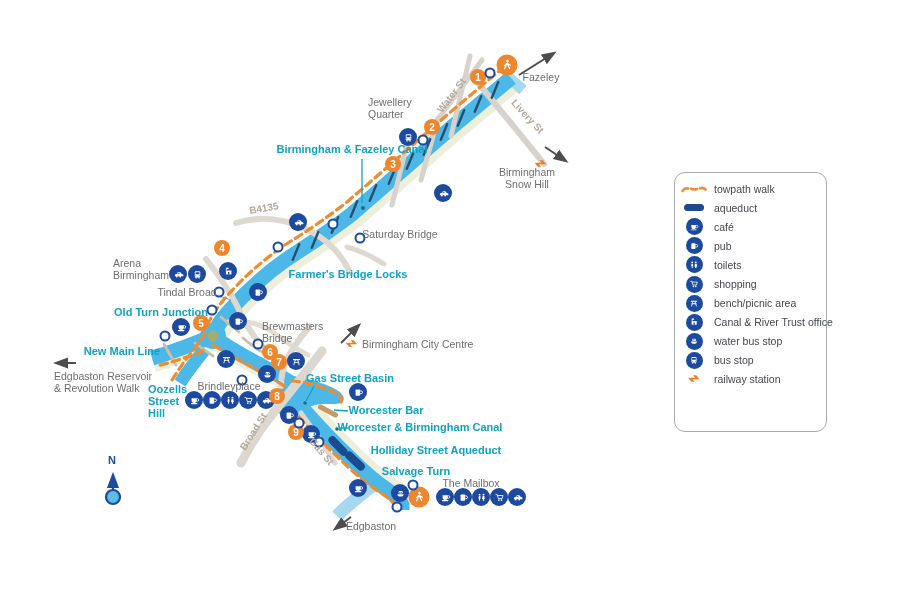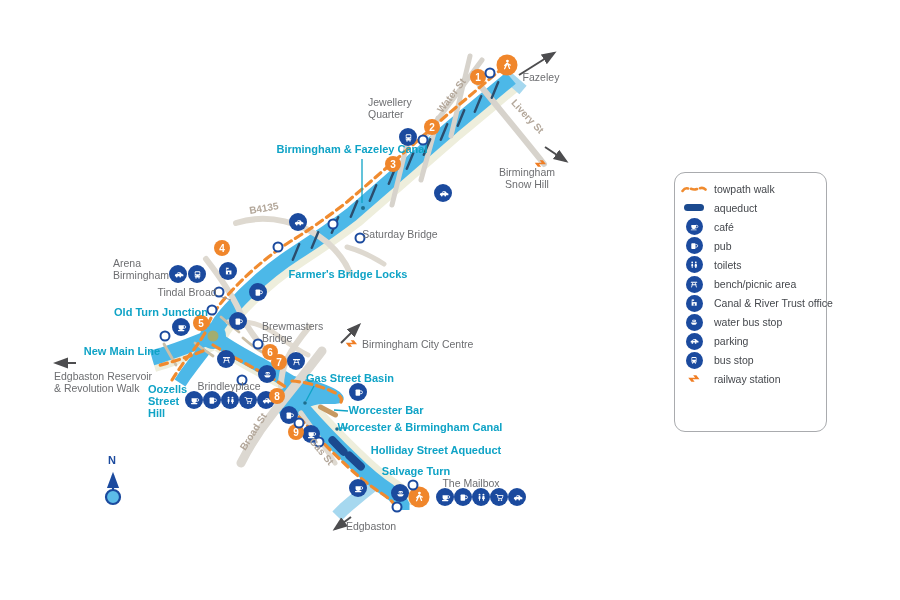--- a/index.html
+++ b/index.html
@@ -481,20 +481,30 @@
               <use href="#g-toilets"></use>
             </svg>
           </span>
         </span>
       <span class="lg-tx">toilets</span>
     </div>
     <div class="lg-row">
       <span class="lg-ic">
           <span class="poi-s">
             <svg viewBox="0 0 20 20">
+              <use href="#g-shopping"></use>
+            </svg>
+          </span>
+        </span>
+      <span class="lg-tx">shopping</span>
+    </div>
+    <div class="lg-row">
+      <span class="lg-ic">
+          <span class="poi-s">
+            <svg viewBox="0 0 20 20">
               <use href="#g-bench"></use>
             </svg>
           </span>
         </span>
       <span class="lg-tx">bench/picnic area</span>
     </div>
     <div class="lg-row">
       <span class="lg-ic">
           <span class="poi-s">
             <svg viewBox="0 0 20 20">
@@ -506,30 +516,20 @@
     </div>
     <div class="lg-row">
       <span class="lg-ic">
           <span class="poi-s">
             <svg viewBox="0 0 20 20">
               <use href="#g-waterbus"></use>
             </svg>
           </span>
         </span>
       <span class="lg-tx">water bus stop</span>
-    </div>
-    <div class="lg-row">
-      <span class="lg-ic">
-          <span class="poi-s">
-            <svg viewBox="0 0 20 20">
-              <use href="#g-parking"></use>
-            </svg>
-          </span>
-        </span>
-      <span class="lg-tx">parking</span>
     </div>
     <div class="lg-row">
       <span class="lg-ic">
           <span class="poi-s">
             <svg viewBox="0 0 20 20">
               <use href="#g-busstop"></use>
             </svg>
           </span>
         </span>
       <span class="lg-tx">bus stop</span>

